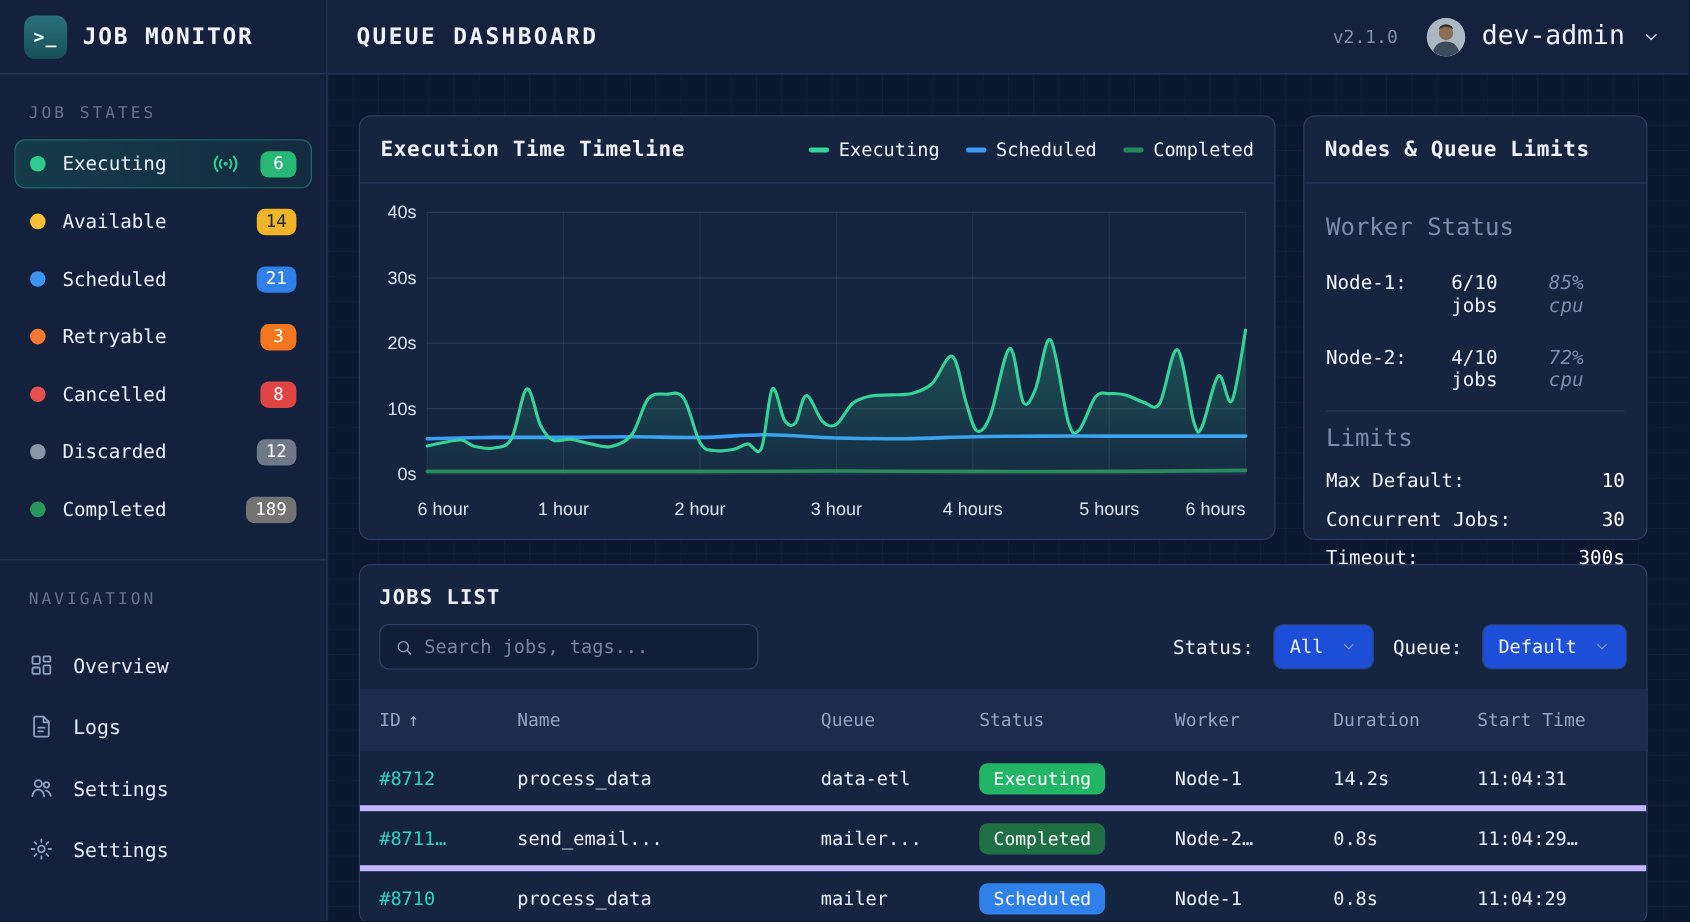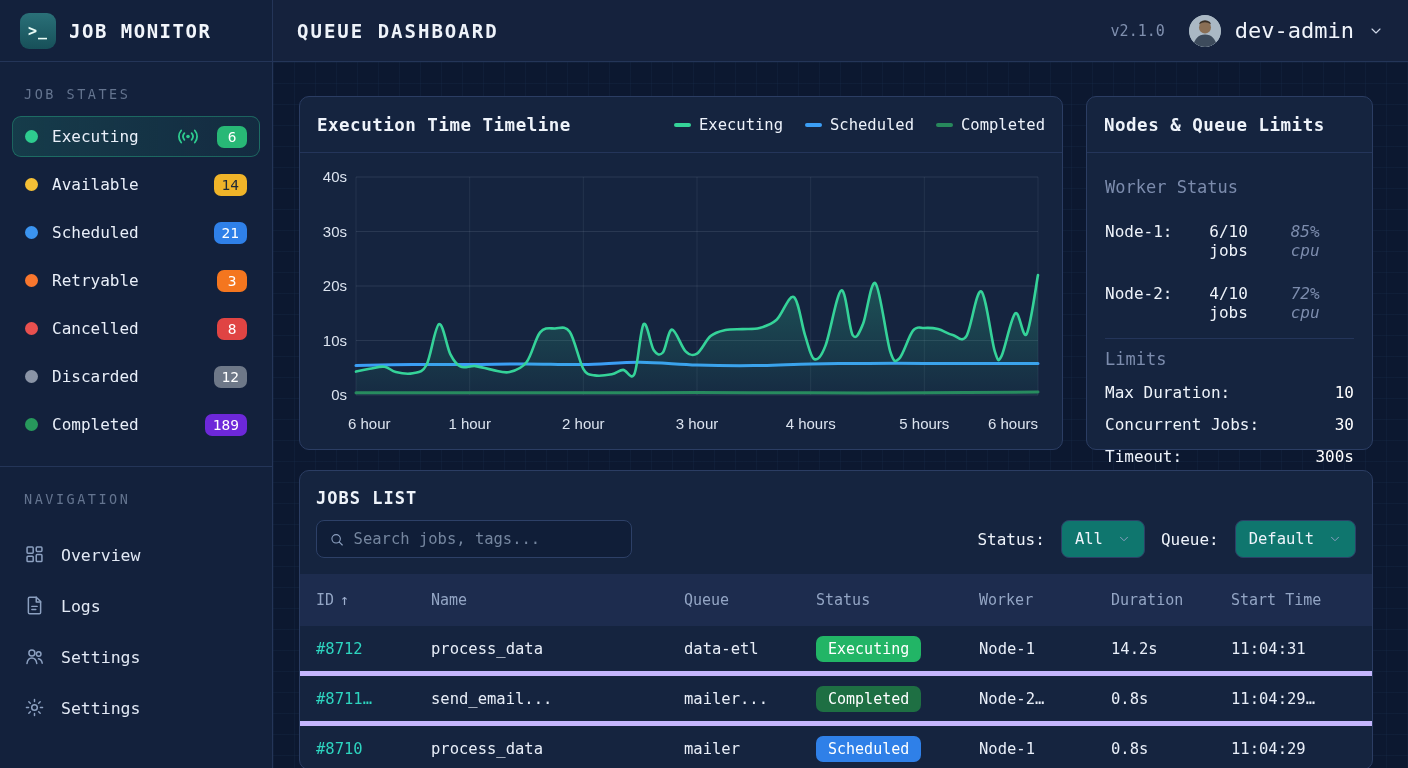--- a/index.html
+++ b/index.html
@@ -50,41 +50,41 @@
   .legend-item { display:flex; align-items:center; gap:8px; }
   .legend-dash { width:17px; height:4px; border-radius:2px; }
   .legend-label { font-size:15.5px; color:#edf2fa; }
   .chart-body { flex:1; padding:8px 14px 6px 14px; }
   .chart-body svg { display:block; }
   .tick-text { font-family:"Liberation Sans","DejaVu Sans",sans-serif; font-size:15px; fill:#dbe3ef; }
 
   
   .nodes-panel { flex:1; height:354px; }
   .nodes-body { padding:14px 18px; font-size:16px; }
-  .sub-title { color:#7c8cad; margin:10px 0 14px; font-size:17px; }
+  .sub-title { color:#7c8cad; margin:10px 0 14px; font-size:20px; }
   .worker-row { display:flex; align-items:baseline; margin-bottom:13px; font-size:16px; }
   .worker-name { color:#eef3fa; width:92px; }
   .worker-jobs { color:#eef3fa; margin-left:18px;margin-top:11px; }
   .worker-cpu { margin-left:auto; color:#7c8cad;font-style:italic; }
   .nodes-divider { border-top:1px solid #24355a; margin:16px 0 6px; }
   .limit-row { display:flex; margin-bottom:13px; font-size:16px; }
   .limit-label { color:#eef3fa; }
   .limit-value { margin-left:auto; color:#fff; }
 
   
   .jobs-panel { margin-top:20px; height:300px; overflow:hidden; display:flex; flex-direction:column; }
   .jobs-head { padding:17px 16px 0; }
   .jobs-title { font-size:17px; font-weight:bold; letter-spacing:1px; color:#eef3fa; }
   .jobs-toolbar { display:flex; align-items:center; padding:12px 16px 16px; }
   .search-box { width:316px; height:38px; background:#101e38; border:1px solid #2d4067; border-radius:8px; display:flex; align-items:center; padding:0 12px; gap:9px; }
   .search-box input { background:transparent; border:none; outline:none; color:#e8eef8; font-family:inherit; font-size:15.5px; width:100%; }
   .search-box input::placeholder { color:#75869f; }
   .filters { margin-left:auto; display:flex; align-items:center; gap:16px; }
   .filter-label { font-size:16px; color:#eef3fa; }
-  .dropdown { height:38px; background:#0f766e; border:1px solid #2d4067; border-radius:8px; display:flex; align-items:center; gap:14px; padding:0 13px; cursor:pointer; }
+  .dropdown { height:38px; background:#1d4ed8; border:1px solid #2d4067; border-radius:8px; display:flex; align-items:center; gap:14px; padding:0 13px; cursor:pointer; }
   .dropdown-value { font-size:15.5px; color:#eef3fa; }
 
   .jobs-table { width:100%; }
   .tr { display:grid; grid-template-columns:115px 253px 132px 163px 132px 120px 1fr; align-items:center; }
   .thead { background:#1d2c4e; height:52px; color:#93a5c4; font-size:15px; }
   .th, .td { padding:0 0 0 16px; }
   .sort-arrow { color:#9fb0cf; margin-left:6px; }
   .row { height:50px; border-bottom:5px solid #c4b5fd; font-size:15.5px; }
   .cell-id { color:#2dd4bf; cursor:pointer; }
   .pill { display:inline-block; padding:4px 12px; border-radius:7px; color:#fff; font-size:15px; }
@@ -142,21 +142,21 @@
         <div class="state-item">
     <span class="state-dot" style="background: rgb(138, 148, 166);"></span>
     <span class="state-label">Discarded</span>
 
     <span class="state-badge" style="background: rgb(110, 120, 136); color: rgb(255, 255, 255);">12</span>
   </div>
         <div class="state-item">
     <span class="state-dot" style="background: rgb(39, 153, 92);"></span>
     <span class="state-label">Completed</span>
 
-    <span class="state-badge" style="background: #6d28d9; color: rgb(255, 255, 255);">189</span>
+    <span class="state-badge" style="background: #737373; color: rgb(255, 255, 255);">189</span>
   </div>
       </div>
     <div class="sidebar-divider"></div>
     <div class="section-title">NAVIGATION</div>
     <div class="nav-list" id="nav-list">
         <div class="nav-item">
     <span class="icon">
             <svg class="ic" width="21" height="21" viewBox="0 0 24 24">
               <rect x="3.5" y="3.5" width="7" height="7" rx="1"></rect>
               <rect x="14" y="3.5" width="6.5" height="5" rx="1"></rect>
@@ -302,21 +302,21 @@
                 <div class="worker-row">
     <span class="worker-name">Node-2:</span>
     <span class="worker-jobs">4/10 jobs</span>
     <span class="worker-cpu">72% cpu</span>
   </div>
               </div>
             <div class="nodes-divider"></div>
             <div class="sub-title">Limits</div>
             <div id="limits-list">
                 <div class="limit-row">
-    <span class="limit-label">Max Duration:</span>
+    <span class="limit-label">Max Default:</span>
     <span class="limit-value">10</span>
   </div>
                 <div class="limit-row">
     <span class="limit-label">Concurrent Jobs:</span>
     <span class="limit-value">30</span>
   </div>
                 <div class="limit-row">
     <span class="limit-label">Timeout:</span>
     <span class="limit-value">300s</span>
   </div>

